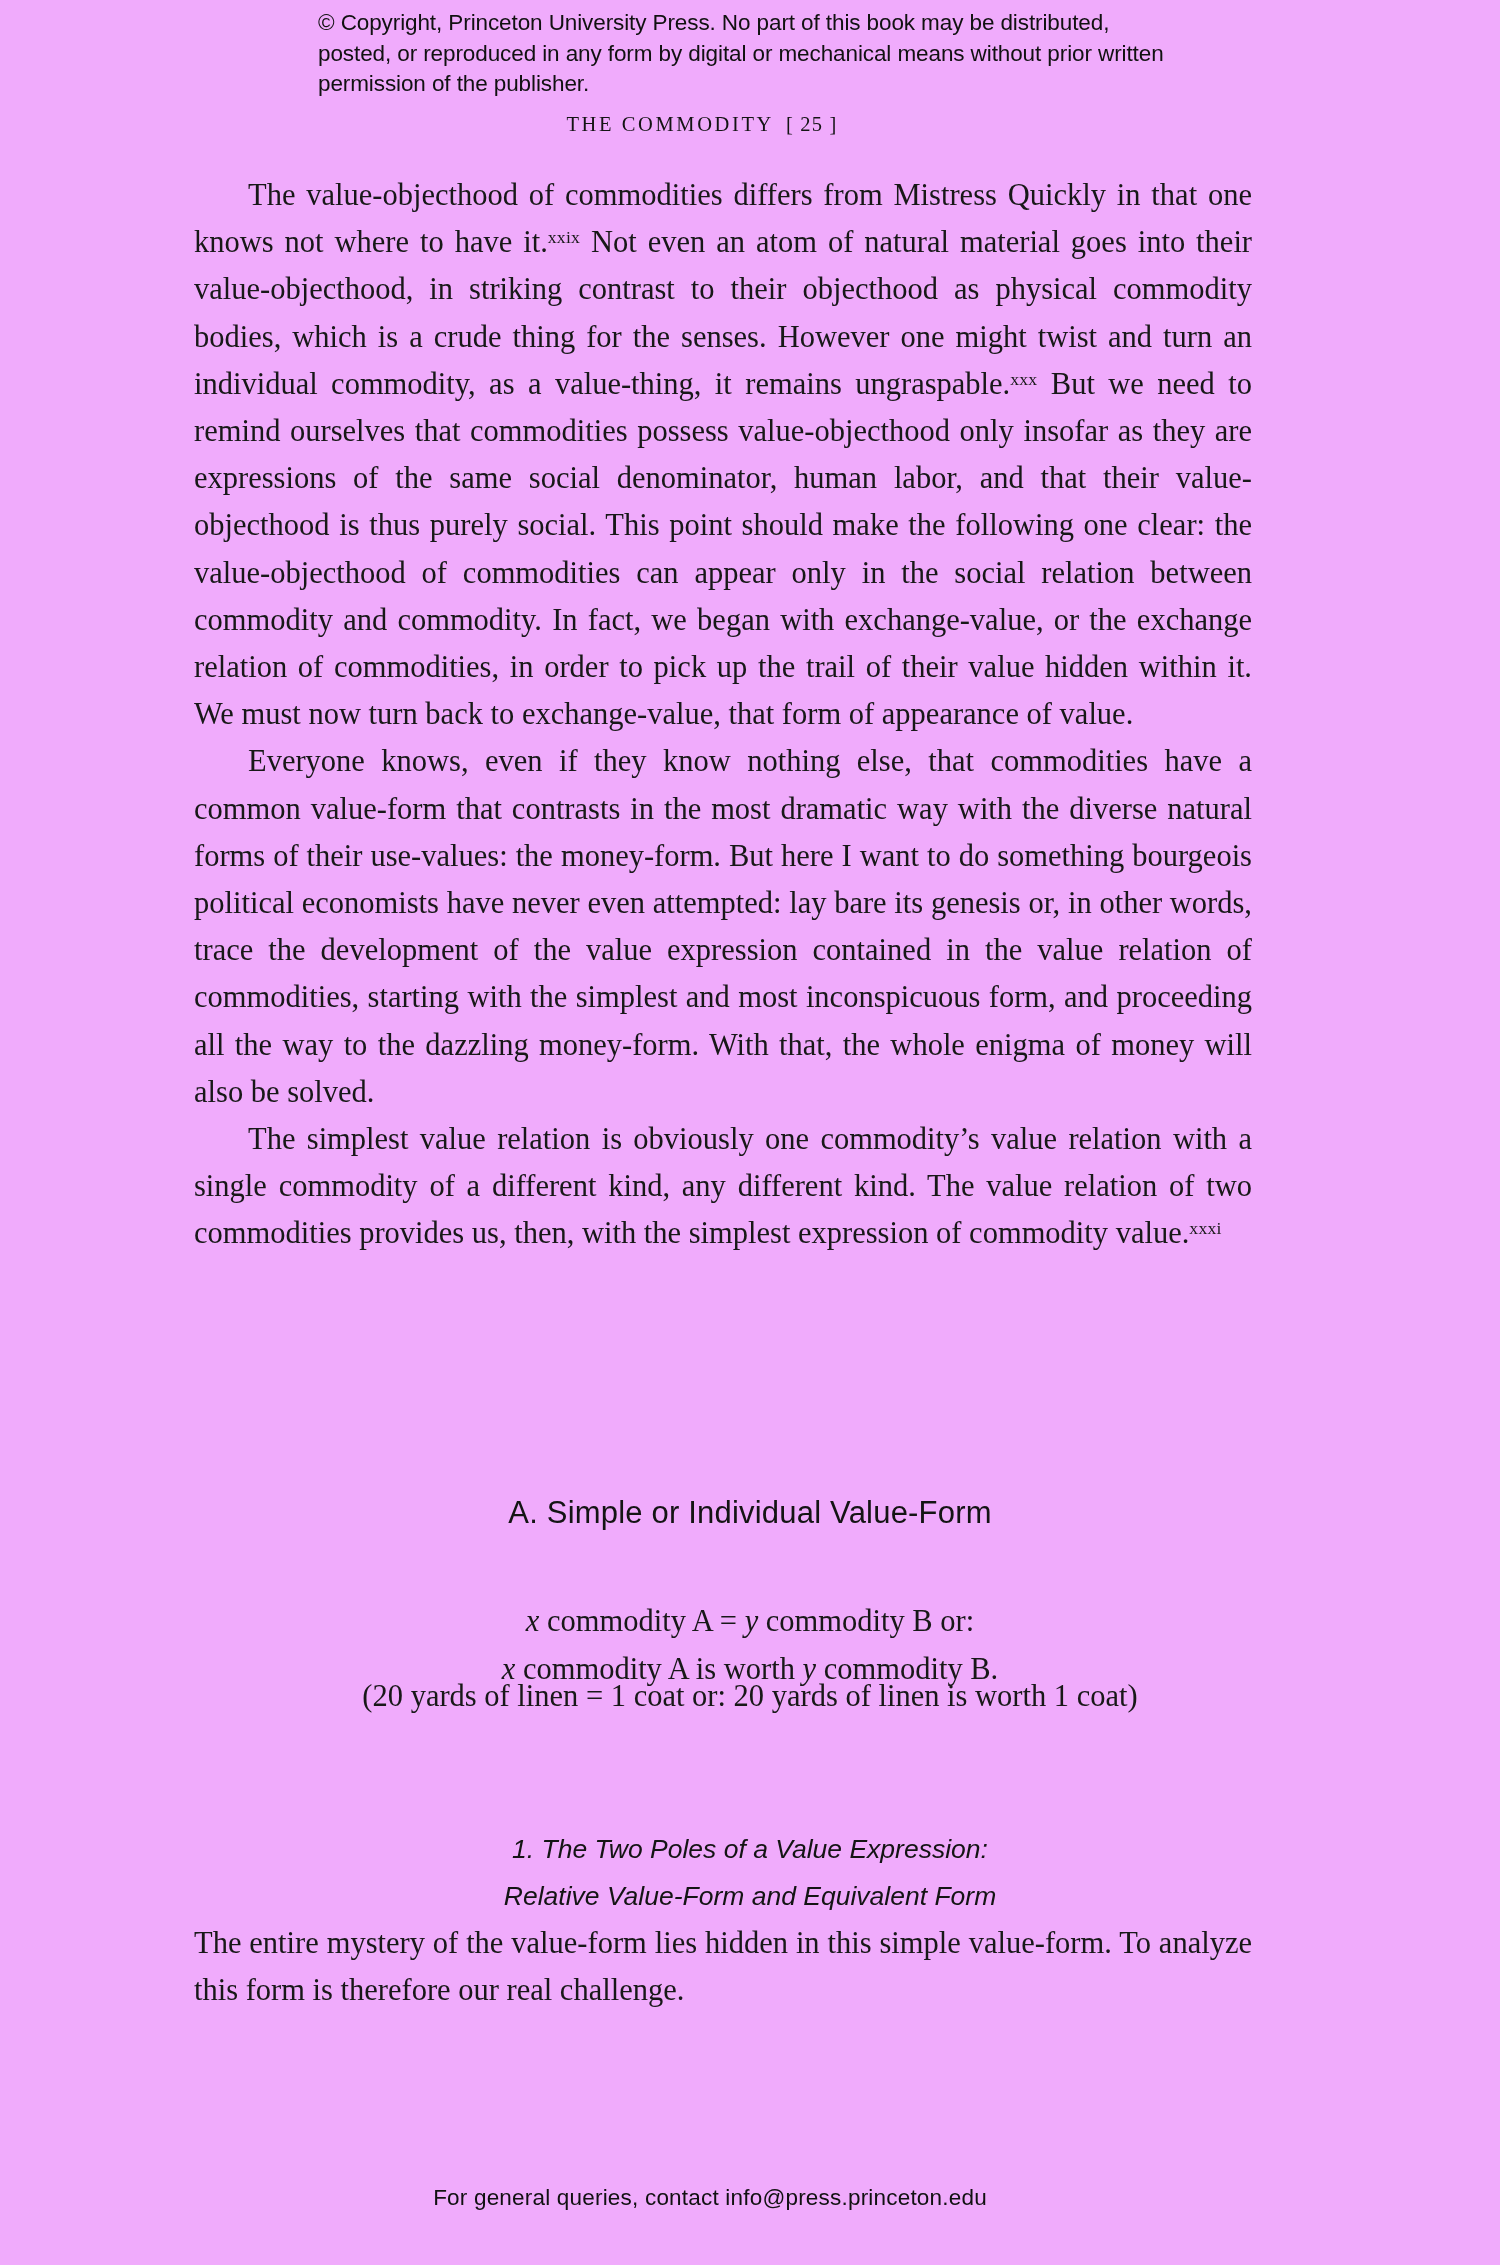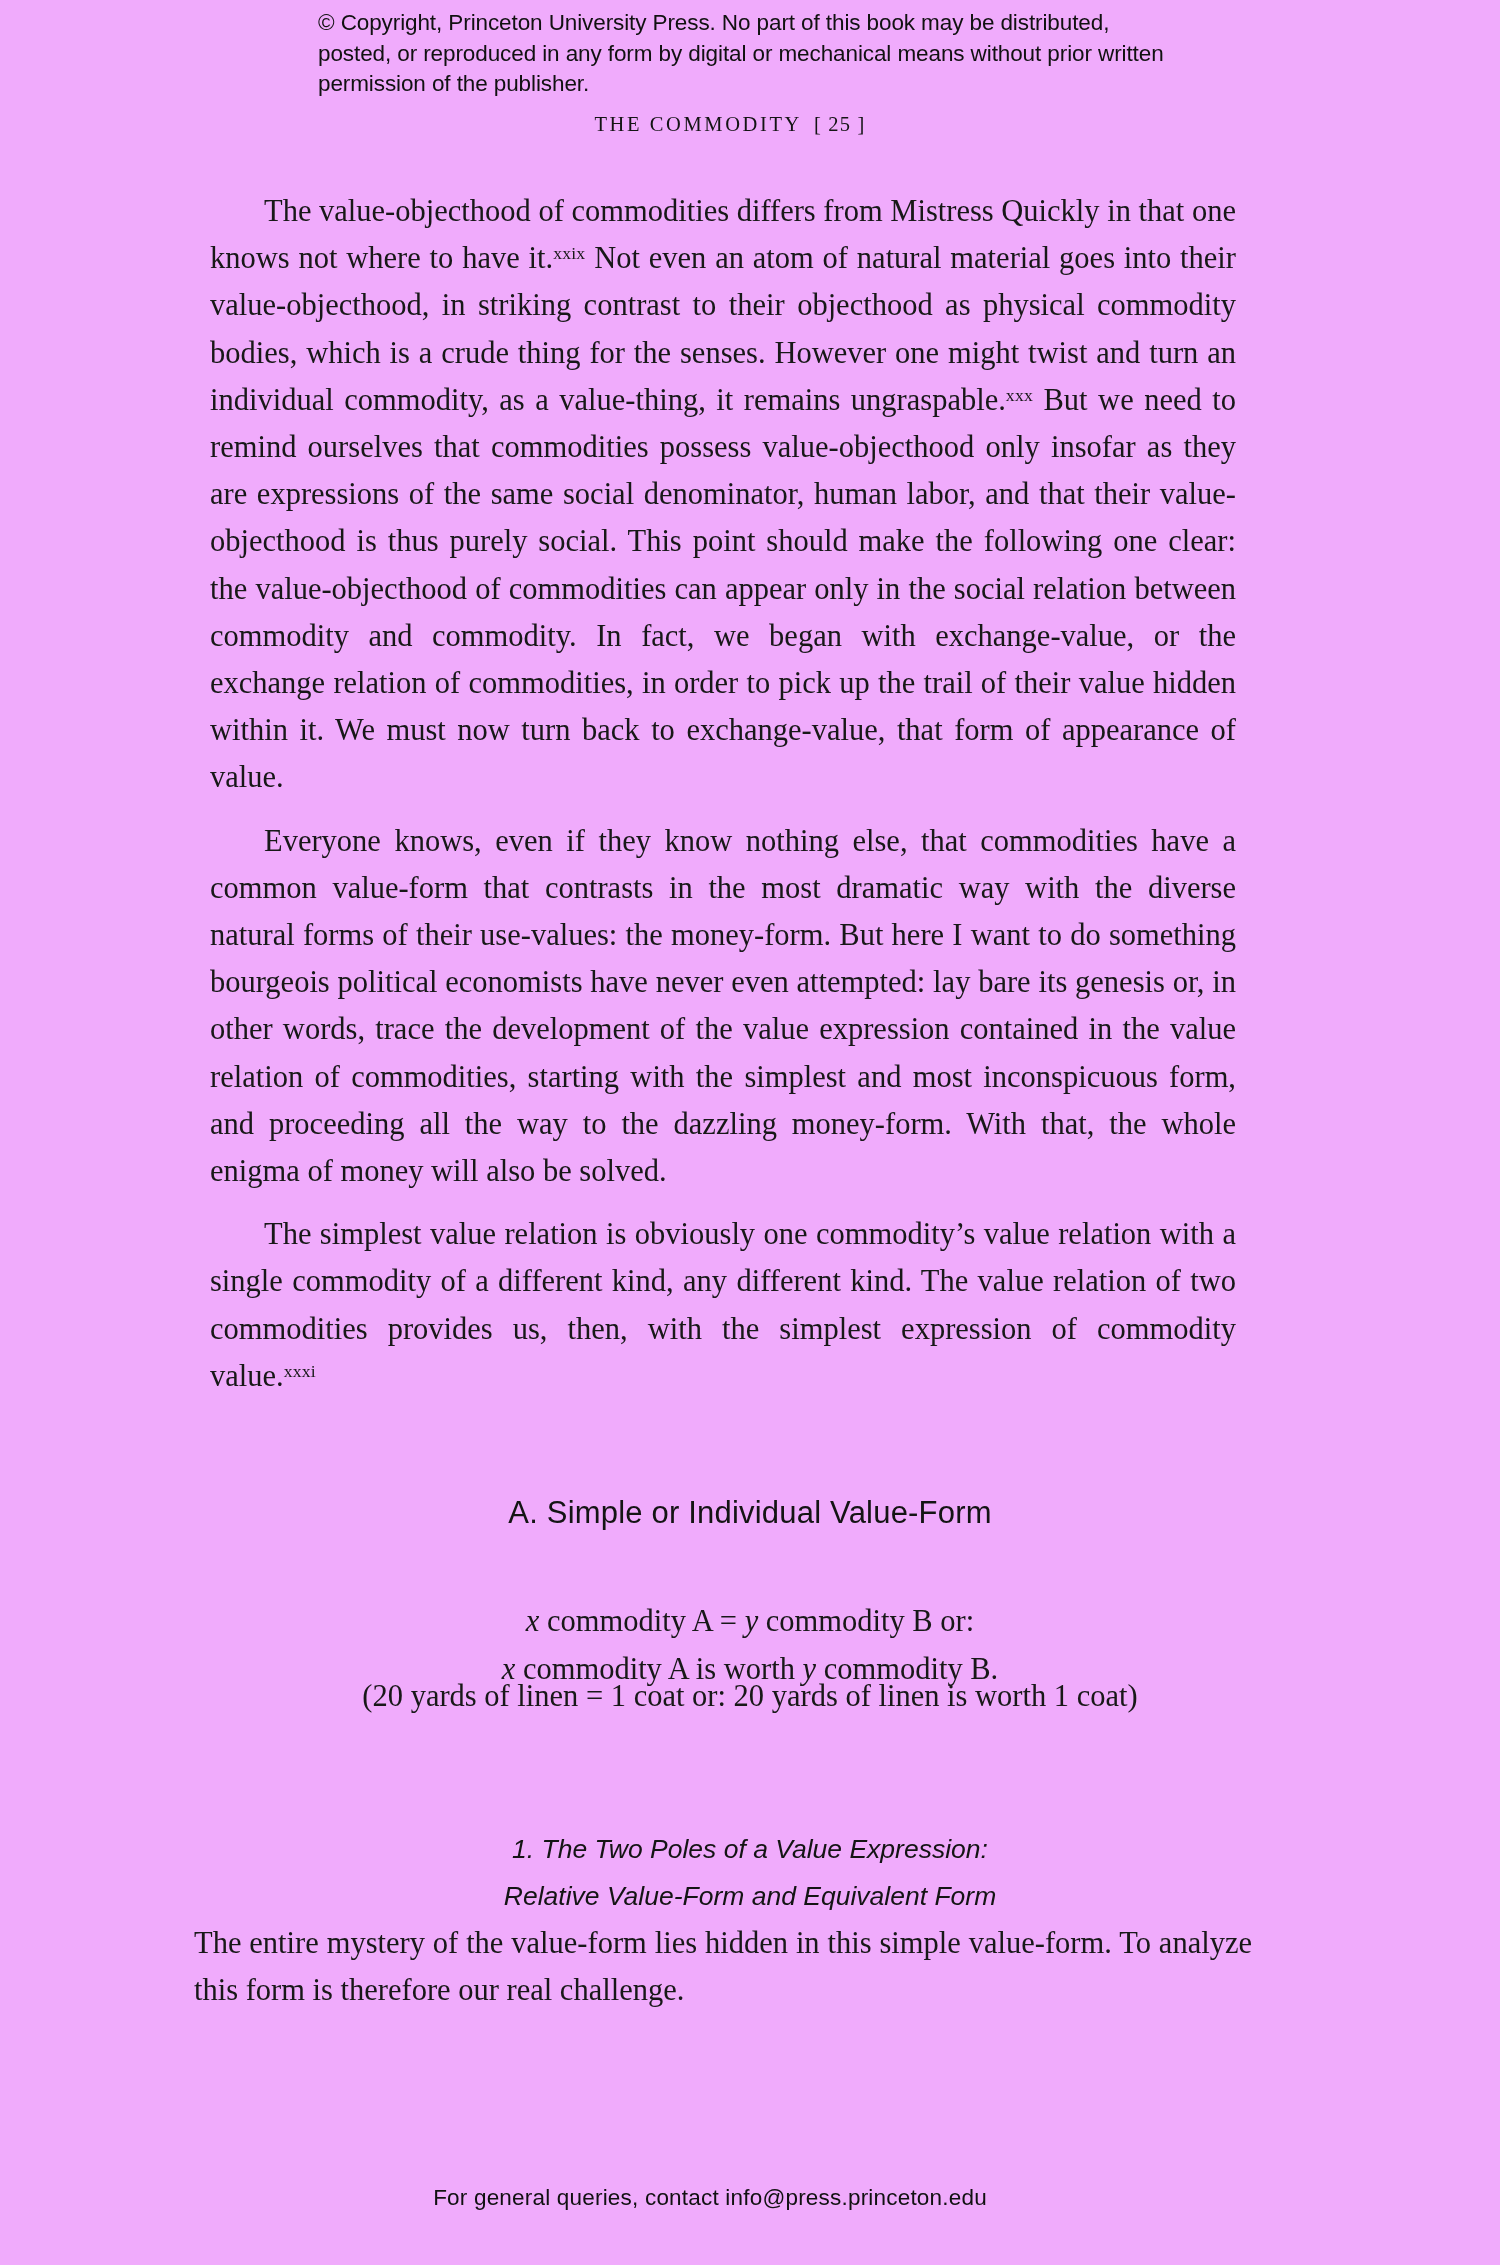--- a/index.html
+++ b/index.html
@@ -42,37 +42,36 @@
   .runhead {
     position: absolute;
     left: 0;
     top: 113px;
     width: 1404px;
     text-align: center;
     font-family: "Liberation Serif", serif;
     font-size: 20.5px;
     letter-spacing: 2.6px;
     color: #141414;
-    padding-left: 28px;
   }
   .runhead .folio {
     margin-left: 12px;
     letter-spacing: 1.2px;
   }
 
   
   .textblock {
     position: absolute;
     left: 194px;
     top: 172px;
     width: 1058px;
   }
 
   p.body {
-    margin: 16px;
+    margin: 0;
     font-size: 30.5px;
     line-height: 47.2px;
     text-align: justify;
     text-justify: inter-word;
     text-indent: 54px;
     color: #181818;
     hyphens: none;
   }
 
   sup.note {

